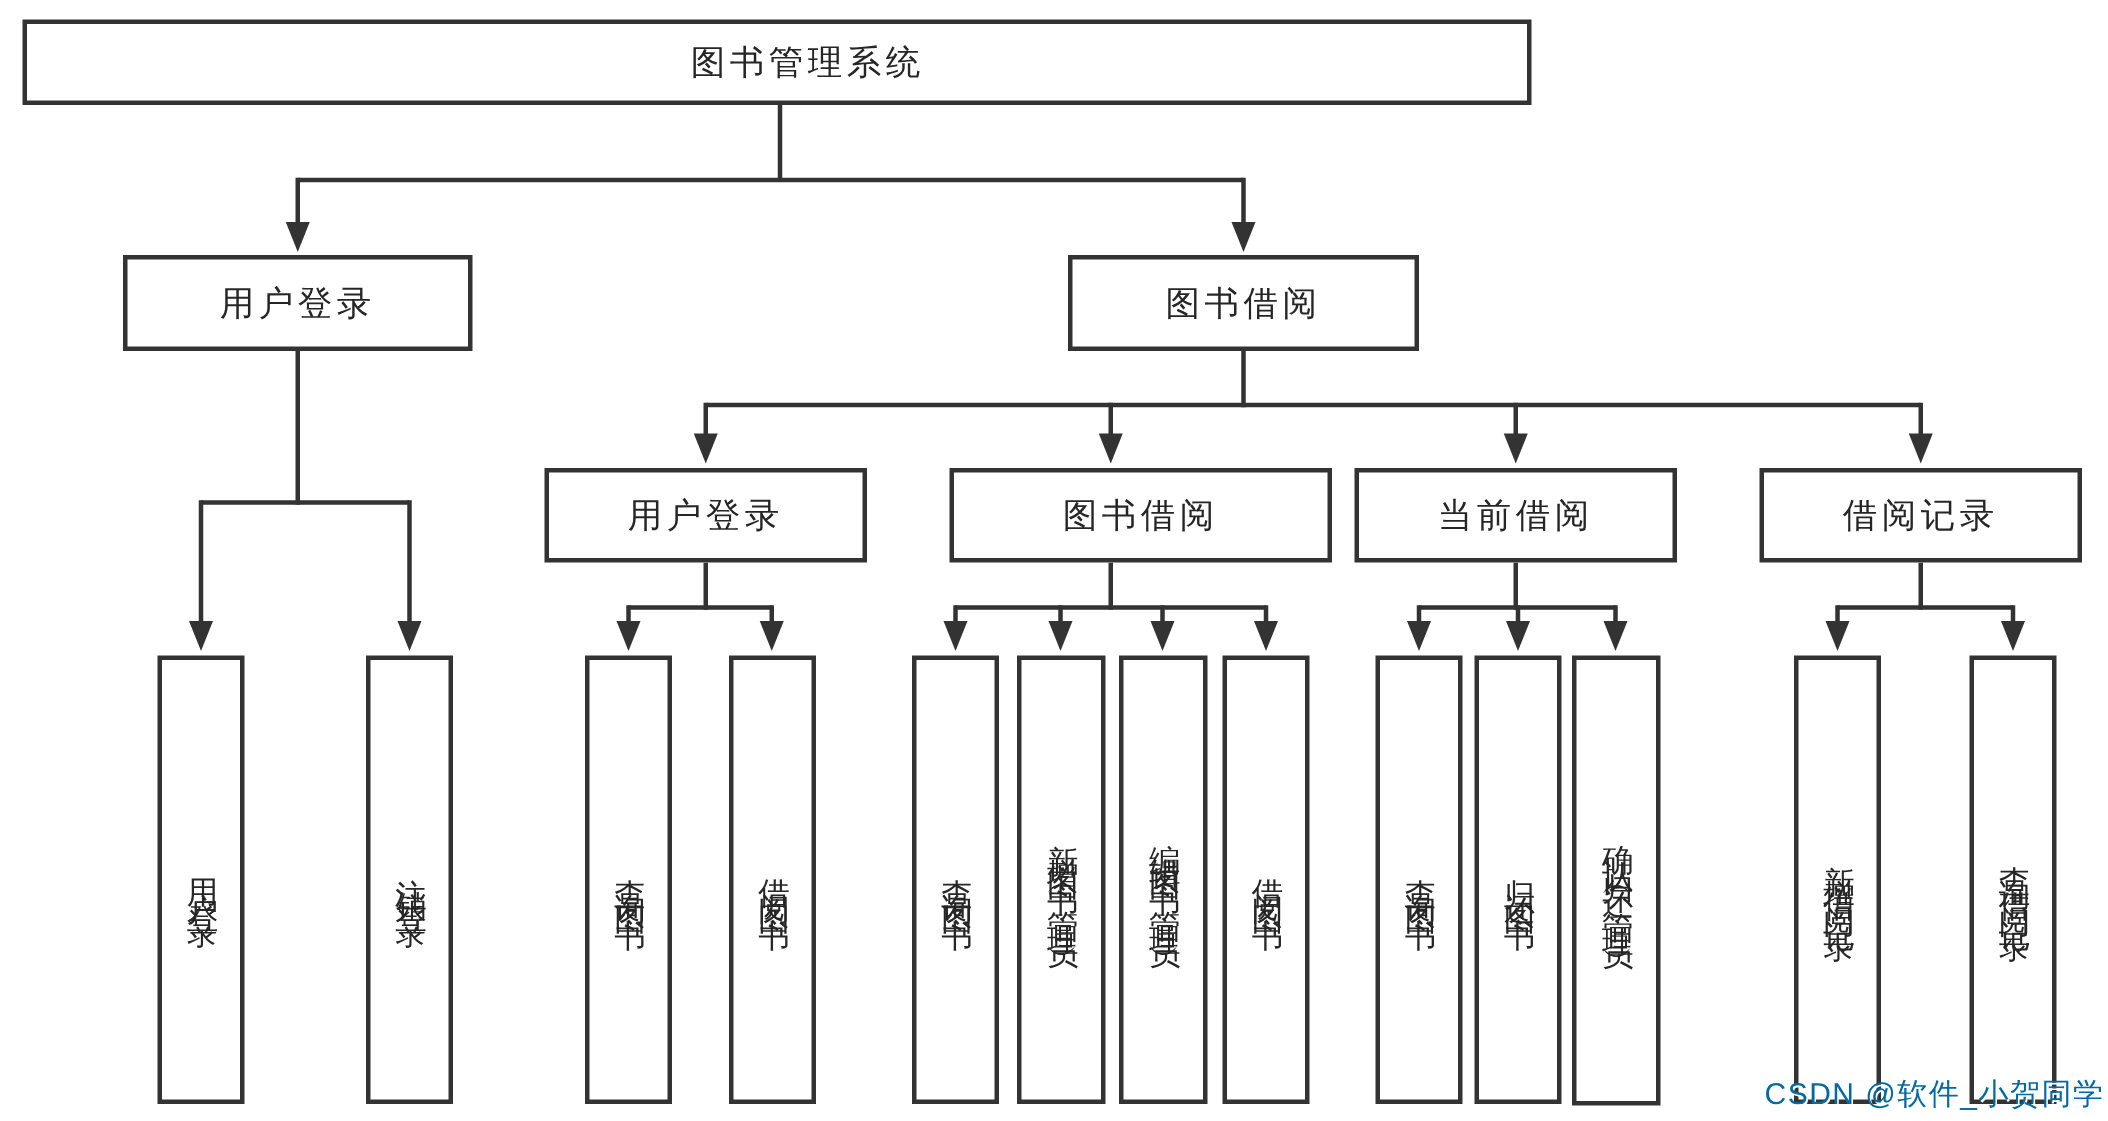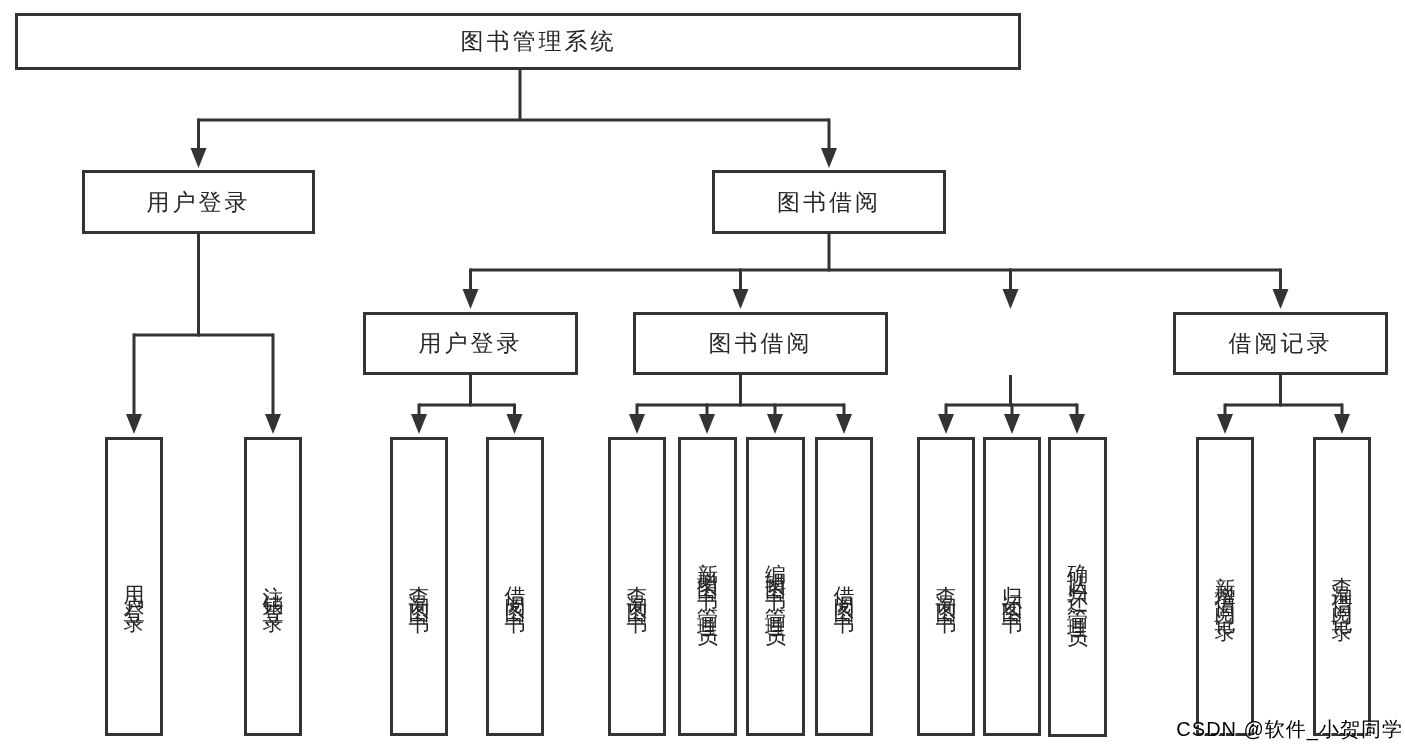--- a/index.html
+++ b/index.html
@@ -43,21 +43,21 @@
     text-orientation: mixed;
     font-size: 21px;
     letter-spacing: 9px;
   }
   .watermark {
     position: absolute;
     right: 2px;
     bottom: 4px;
     font-size: 20px;
     letter-spacing: 1px;
-    color: #000000;
+    color: #0369a1;
     text-shadow: 1px 1px 0 #ffffff;
   }
 </style>
 </head>
 <body>
 
 <div id="stage">
 
   <svg id="connectors" viewBox="0 0 1405 747" xmlns="http://www.w3.org/2000/svg">
     <g stroke="#333333" stroke-width="3" fill="none">
@@ -132,20 +132,21 @@
     </g>
   </svg>
 
   <div class="node h-node" style="left:15px; top:13px; width:1006px; height:57px;padding-left:41px;">图书管理系统</div>
 
   <div class="node h-node" style="left:82px; top:170px; width:233px; height:64px;">用户登录</div>
   <div class="node h-node" style="left:712px; top:170px; width:234px; height:64px;">图书借阅</div>
 
   <div class="node h-node" style="left:363px; top:312px; width:215px; height:63px;">用户登录</div>
   <div class="node h-node" style="left:633px; top:312px; width:255px; height:63px;">图书借阅</div>
+  <div class="node h-node" style="left:903px; top:312px; width:215px; height:63px;">当前借阅</div>
   <div class="node h-node" style="left:1173px; top:312px; width:215px; height:63px;">借阅记录</div>
 
   <div class="node v-node" style="left:105px; top:437px; width:58px; height:299px;">用户登录</div>
   <div class="node v-node" style="left:244px; top:437px; width:58px; height:299px;">注销登录</div>
 
   <div class="node v-node" style="left:390px; top:437px; width:58px; height:299px;">查询图书</div>
   <div class="node v-node" style="left:486px; top:437px; width:58px; height:299px;">借阅图书</div>
 
   <div class="node v-node" style="left:608px; top:437px; width:58px; height:299px;">查询图书</div>
   <div class="node v-node" style="left:678px; top:437px; width:59px; height:299px;">新增图书（管理员）</div>

